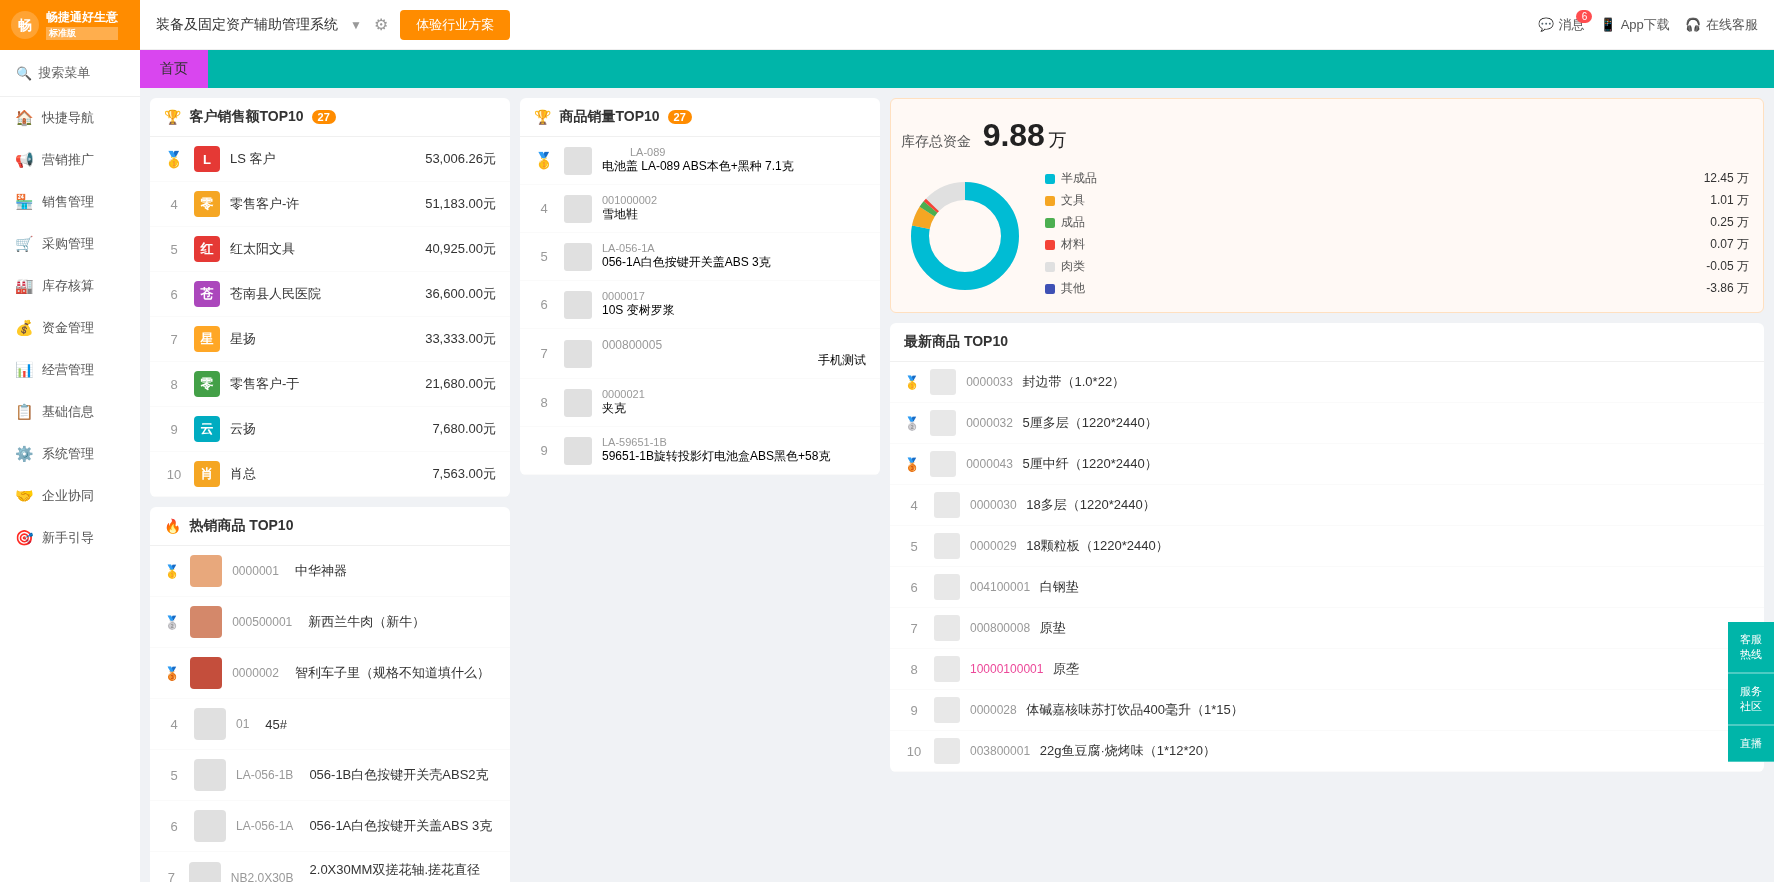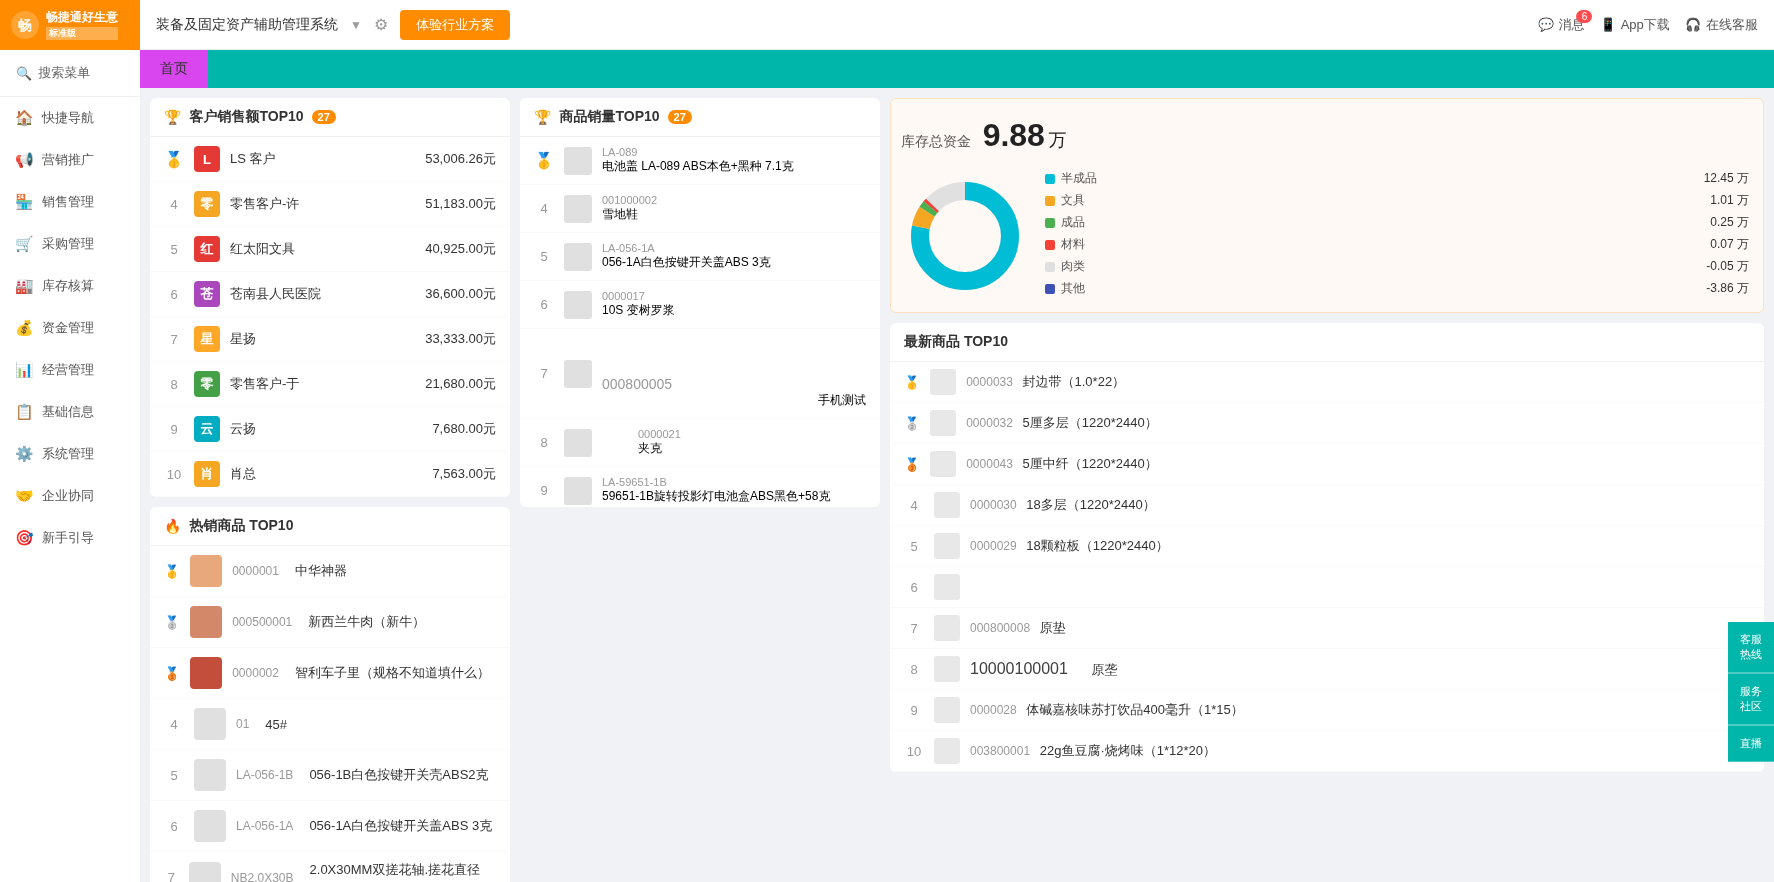--- a/index.html
+++ b/index.html
@@ -319,21 +319,21 @@
             <div class="panel-header">
               <span>🏆</span>
               <span>商品销量TOP10</span>
               <span class="orange-badge">27</span>
             </div>
             <div class="mid-scroll">
               <div class="rank-item">
                 <span class="rank-medal medal-gold">🥇</span>
                 <div class="product-img gray-img-placeholder"></div>
                 <div style="flex:1;">
-                  <div style="color:#999;font-size:11px;">LA-089</div>
+                  <div style="color:#999;font-size:11px;margin-left:28px;">LA-089</div>
                   <div style="font-size:12px;">电池盖 LA-089 ABS本色+黑种 7.1克</div>
                 </div>
               </div>
               <div class="rank-item">
                 <span class="rank-num">4</span>
                 <div class="product-img gray-img-placeholder"></div>
                 <div style="flex:1;">
                   <div style="color:#999;font-size:11px;">001000002</div>
                   <div style="font-size:12px;">雪地鞋</div>
                 </div>
@@ -351,28 +351,28 @@
                 <div class="product-img gray-img-placeholder"></div>
                 <div style="flex:1;">
                   <div style="color:#999;font-size:11px;">0000017</div>
                   <div style="font-size:12px;">10S 变树罗浆</div>
                 </div>
               </div>
               <div class="rank-item">
                 <span class="rank-num">7</span>
                 <div class="product-img gray-img-placeholder"></div>
                 <div style="flex:1;">
-                  <div style="color:#999;font-size:14px;margin-top:38px;">000800005</div>
+                  <div style="color:#999;font-size:12px;">000800005</div>
                   <div style="font-size:12px;text-align:right;">手机测试</div>
                 </div>
               </div>
               <div class="rank-item">
                 <span class="rank-num">8</span>
                 <div class="product-img gray-img-placeholder"></div>
-                <div style="flex:1;margin-left:36px;">
+                <div style="flex:1;">
                   <div style="color:#999;font-size:11px;">0000021</div>
                   <div style="font-size:12px;">夹克</div>
                 </div>
               </div>
               <div class="rank-item">
                 <span class="rank-num">9</span>
                 <div class="product-img gray-img-placeholder"></div>
                 <div style="flex:1;">
                   <div style="color:#999;font-size:11px;">LA-59651-1B</div>
                   <div style="font-size:12px;">59651-1B旋转投影灯电池盒ABS黑色+58克</div>
@@ -482,34 +482,38 @@
                 <span style="width:20px;text-align:center;color:#999;">5</span>
                 <div class="newest-img"></div>
                 <div class="newest-info">
                   <span style="color:#999;font-size:12px;margin-right:6px;">0000029</span>
                   <span>18颗粒板（1220*2440）</span>
                 </div>
               </div>
               <div class="newest-item">
                 <span style="width:20px;text-align:center;color:#999;">6</span>
                 <div class="newest-img"></div>
+                <div class="newest-info">
+                  <span style="color:#999;font-size:12px;margin-right:6px;">004100001</span>
+                  <span>白钢垫</span>
+                </div>
               </div>
               <div class="newest-item">
                 <span style="width:20px;text-align:center;color:#999;">7</span>
                 <div class="newest-img"></div>
                 <div class="newest-info">
                   <span style="color:#999;font-size:12px;margin-right:6px;">000800008</span>
                   <span>原垫</span>
                 </div>
               </div>
               <div class="newest-item">
                 <span style="width:20px;text-align:center;color:#999;">8</span>
                 <div class="newest-img"></div>
                 <div class="newest-info">
-                  <span style="color:#404040;font-size:16px;margin-right:20px;">10000100001</span>
+                  <span style="color:#ec4899;font-size:12px;margin-right:6px;">10000100001</span>
                   <span>原垄</span>
                 </div>
               </div>
               <div class="newest-item">
                 <span style="width:20px;text-align:center;color:#999;">9</span>
                 <div class="newest-img"></div>
                 <div class="newest-info">
                   <span style="color:#999;font-size:12px;margin-right:6px;">0000028</span>
                   <span>体碱嘉核味苏打饮品400毫升（1*15）</span>
                 </div>

